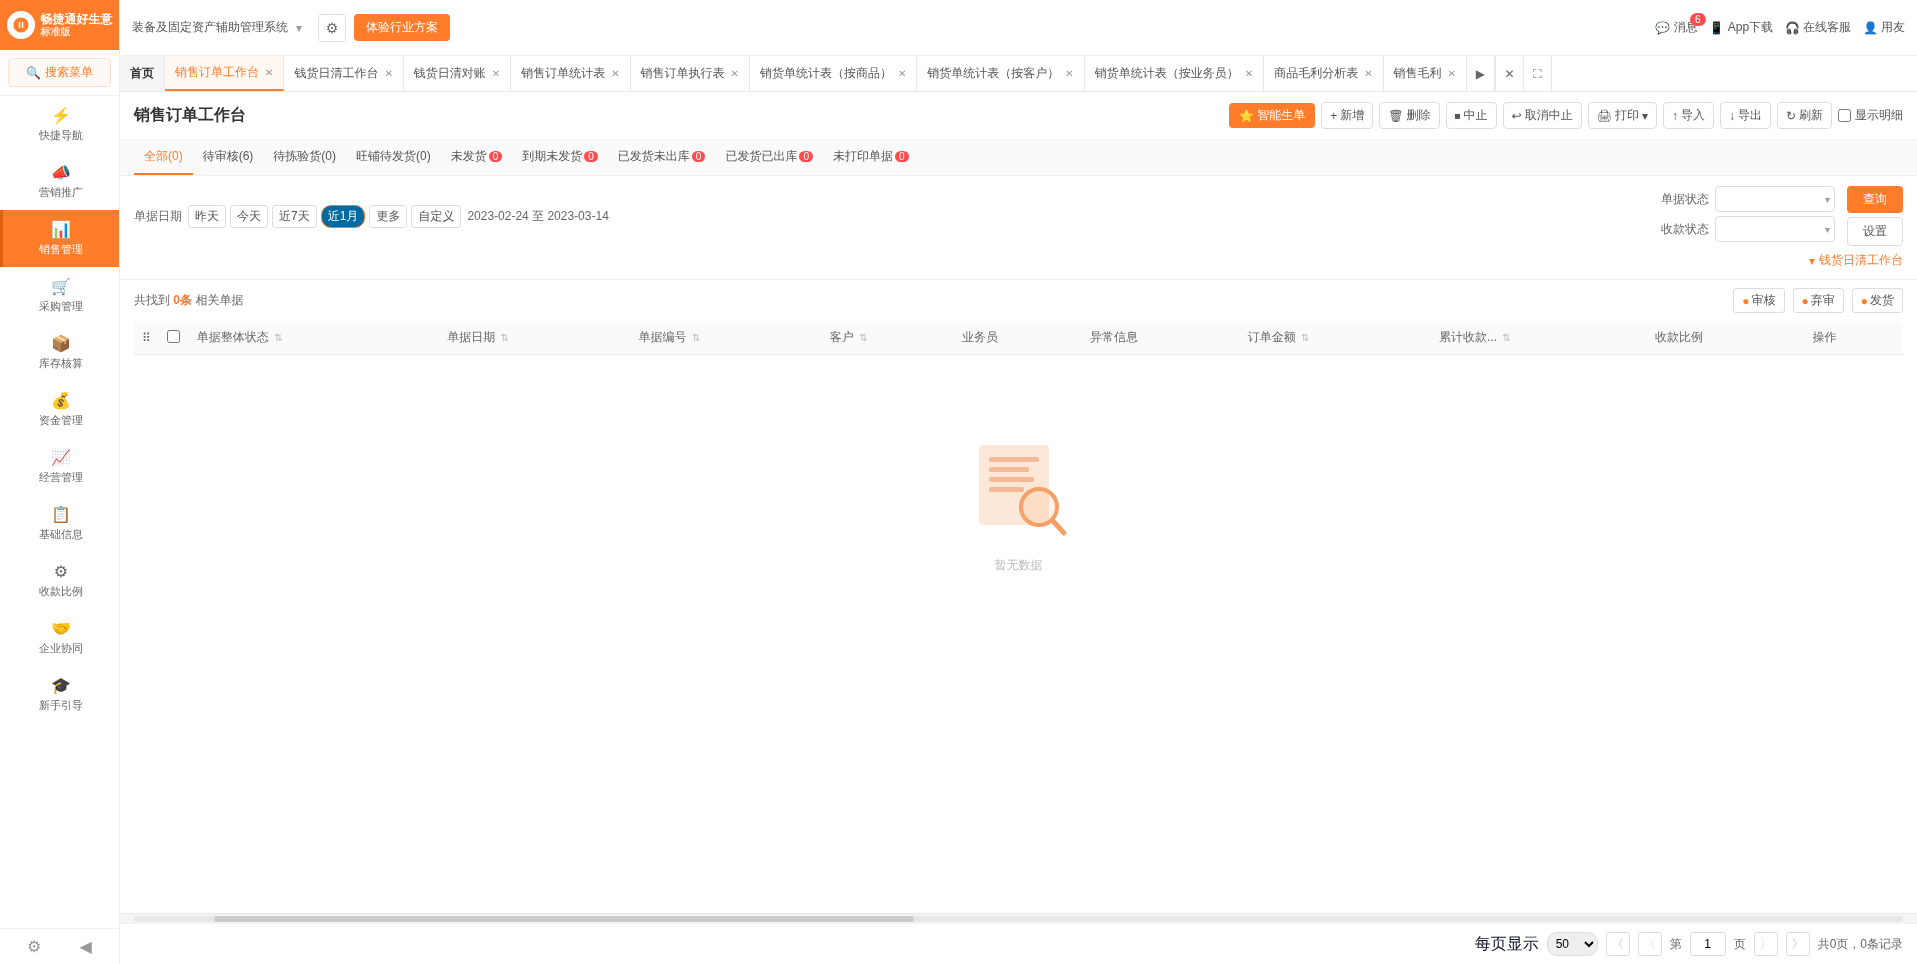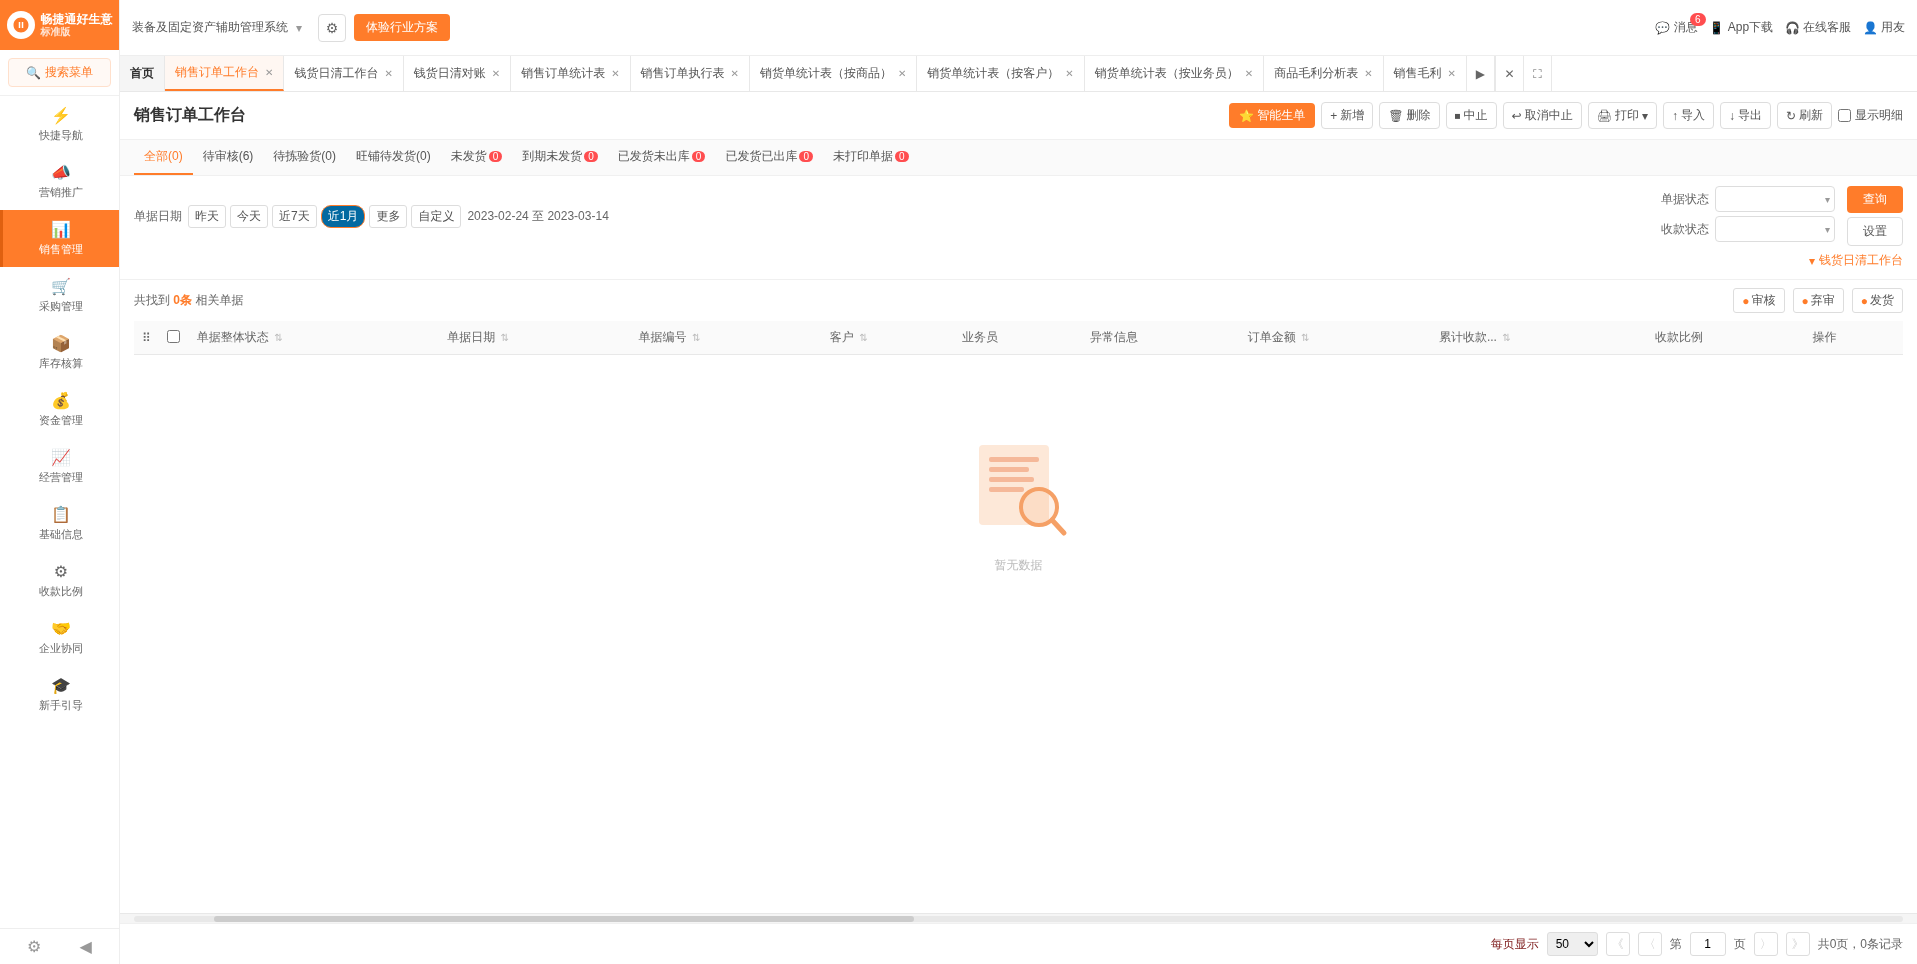--- a/index.html
+++ b/index.html
@@ -91,22 +91,22 @@
     th .sort-icon { color: #bbb; margin-left: 2px; font-size: 10px; }
     td { padding: 8px 8px; border-bottom: 1px solid #f0f0f0; color: #333; font-size: 12px; }
     .th-check { width: 30px; }
     .th-drag { width: 20px; }
 
     
     .empty-state { display: flex; flex-direction: column; align-items: center; justify-content: center; padding: 80px 0; color: #bbb; font-size: 13px; gap: 12px; }
 
     
     .pagination { display: flex; align-items: center; justify-content: flex-end; padding: 8px 14px; border-top: 1px solid #f0f0f0; gap: 8px; }
-    .page-size-label { color: #7f1d1d; font-size: 12px; }
-    .page-size-select { height: 24px; border: 1px solid #ddd; border-radius: 3px; padding: 0 4px; font-size: 12px; }
+    .page-size-label { color: #0f172a; font-size: 16px; }
+    .page-size-select { height: 24px; border: 1px solid #ddd; border-radius: 10px; padding: 0 4px; font-size: 12px; }
     .page-btn { width: 24px; height: 24px; border: 1px solid #ddd; border-radius: 3px; background: #fff; cursor: pointer; display: flex; align-items: center; justify-content: center; color: #555; font-size: 12px; }
     .page-btn.disabled { color: #ccc; cursor: not-allowed; }
     .page-input { width: 36px; height: 24px; border: 1px solid #ddd; border-radius: 3px; text-align: center; font-size: 12px; }
     .page-total { color: #666; font-size: 12px; }
     .page-of { color: #666; font-size: 12px; }
 
     
     .hscroll-area { height: 10px; background: #f5f5f5; border-top: 1px solid #e8e8e8; display: flex; align-items: center; padding: 0 14px; }
     .hscroll-track { flex: 1; height: 6px; background: #e8e8e8; border-radius: 3px; position: relative; }
     .hscroll-thumb { width: 700px; height: 6px; background: #ccc; border-radius: 3px; position: absolute; left: 80px; }

